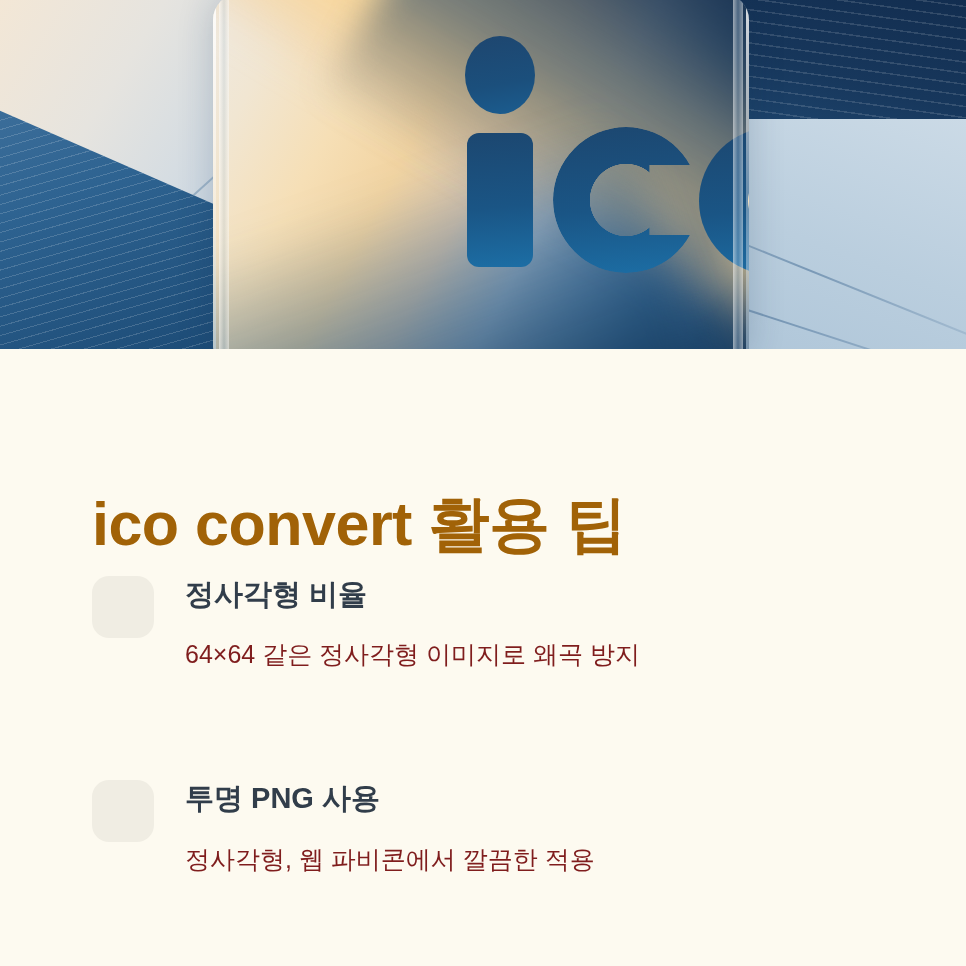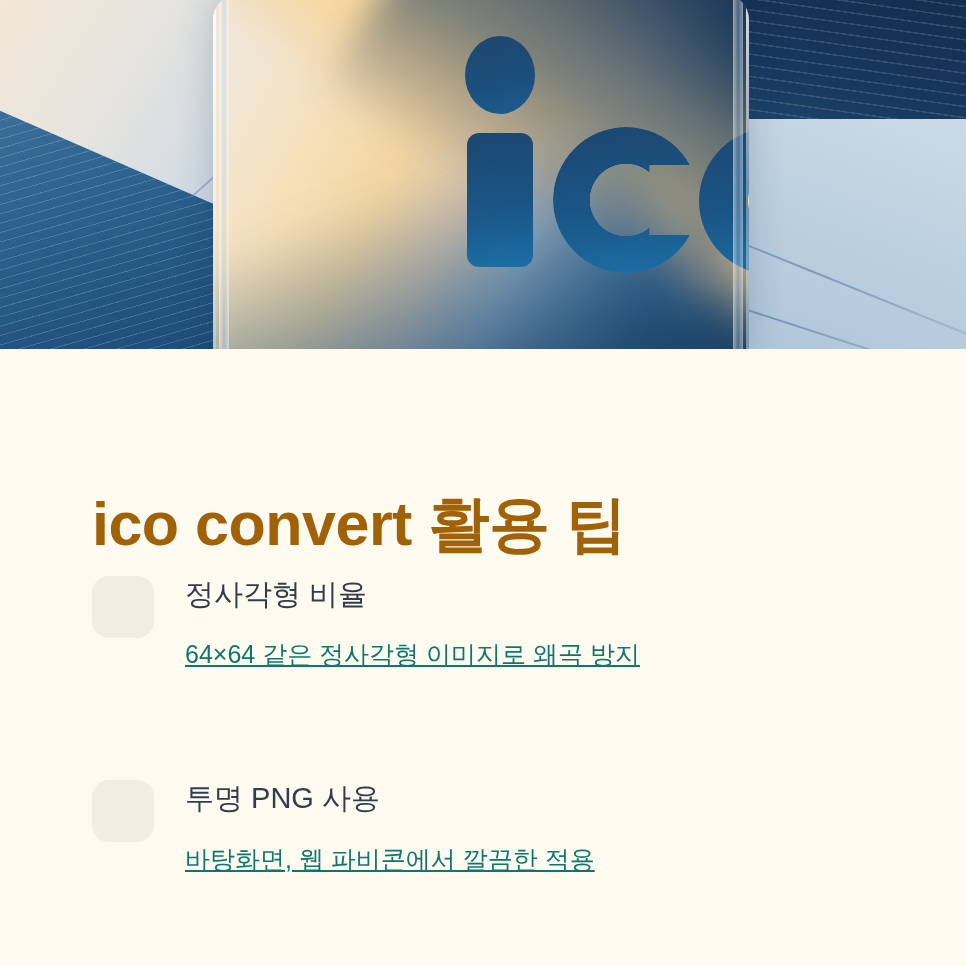--- a/index.html
+++ b/index.html
@@ -326,34 +326,33 @@
     position: absolute;
     left: 0;
     top: 0;
     width: 62px;
     height: 62px;
     border-radius: 17px;
     background: #F0EDE3;
   }
   .tip-heading {
     font-size: 29px;
-    font-weight: 400;
+    font-weight: 700;
     color: #313D4A;
     line-height: 1.25;
     margin: 2px 0 0 0;
     white-space: nowrap;
   }
   .tip-desc {
     font-size: 25px;
     font-weight: 400;
-    color: #0f766e;
+    color: #7f1d1d;
     line-height: 1.4;
     margin: 25px 0 0 0;
     white-space: nowrap;
-    text-decoration: underline;
   }
 </style>
 </head>
 <body>
 
 <div class="card">
 
   <div class="hero">
     <div class="hero-base"></div>
 
@@ -415,19 +414,19 @@
 
       <div class="tip-item">
         <span class="tip-badge"></span>
         <div class="tip-heading">정사각형 비율</div>
         <div class="tip-desc">64×64 같은 정사각형 이미지로 왜곡 방지</div>
       </div>
 
       <div class="tip-item">
         <span class="tip-badge"></span>
         <div class="tip-heading">투명 PNG 사용</div>
-        <div class="tip-desc">바탕화면, 웹 파비콘에서 깔끔한 적용</div>
+        <div class="tip-desc">정사각형, 웹 파비콘에서 깔끔한 적용</div>
       </div>
 
     </div>
   </div>
 
 </div>
 
 </body></html>

